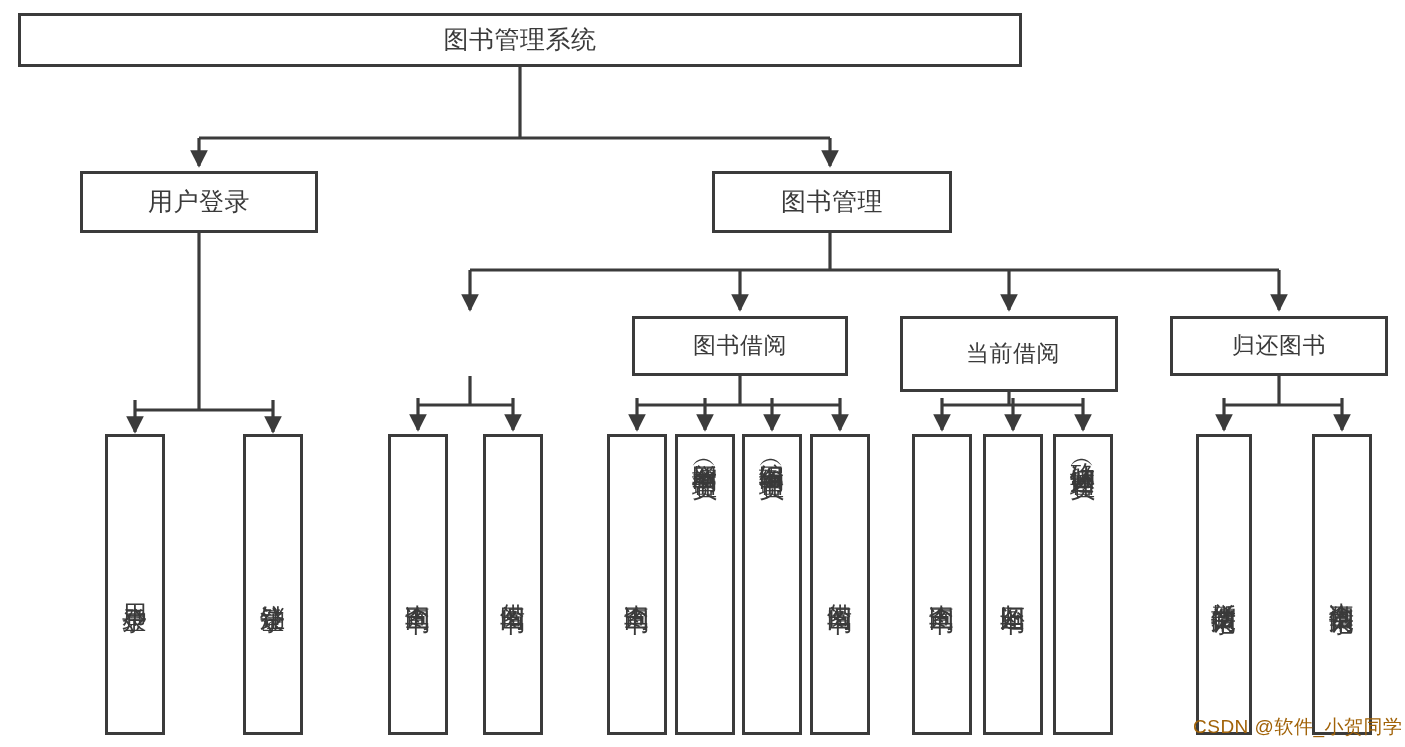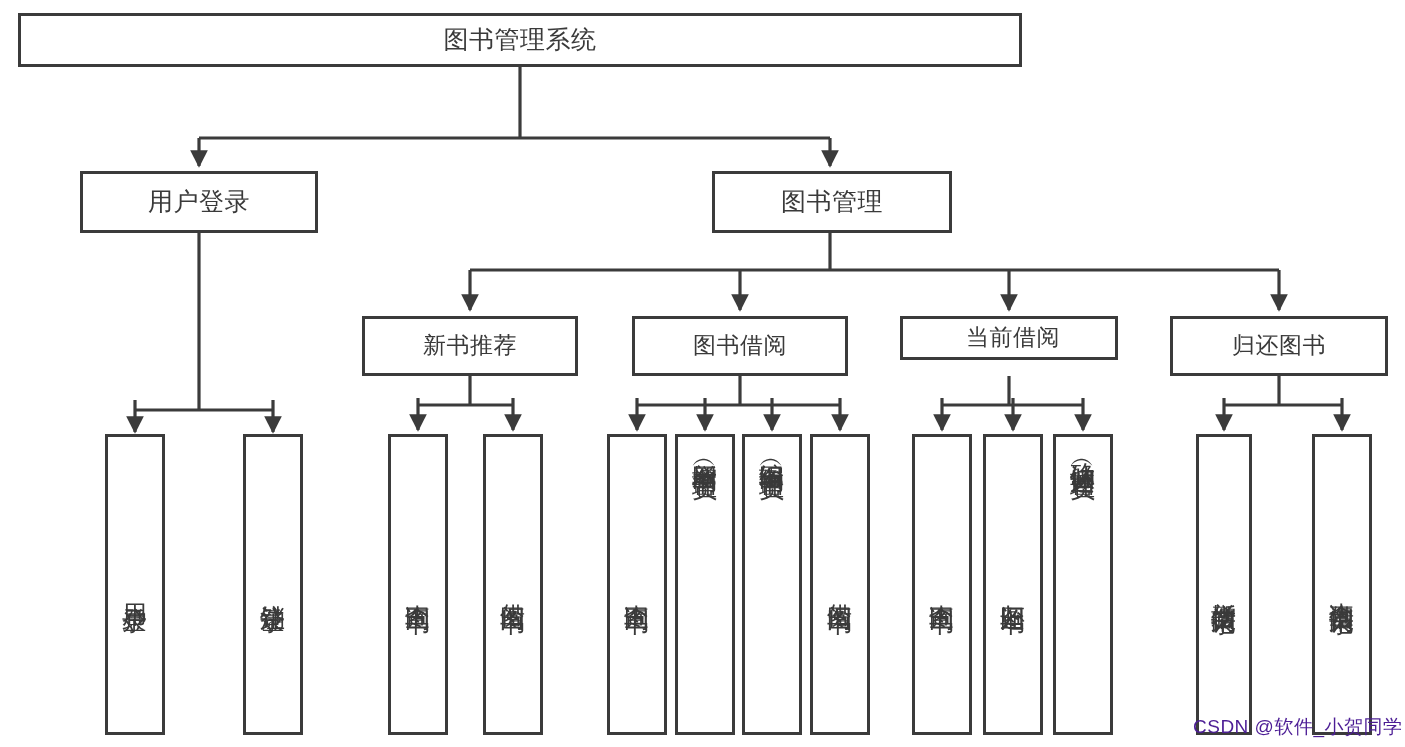--- a/index.html
+++ b/index.html
@@ -55,21 +55,21 @@
     letter-spacing: 2px;
     white-space: nowrap;
     color: #3a3a3a;
   }
   .node.v.centered {
     align-items: center;
   }
   .watermark {
     position: absolute;
     font-size: 19px;
-    color: #4c1d95;
+    color: #a16207;
     white-space: nowrap;
     letter-spacing: 0.5px;
   }
 </style>
 </head>
 <body>
 
 <div id="canvas">
 
   <svg class="wires" viewBox="0 0 1405 747" xmlns="http://www.w3.org/2000/svg">
@@ -121,25 +121,24 @@
       <path d="M 1342 398 L 1342 430" marker-end="url(#arrow)"></path>
     </g>
   </svg>
 
   <div class="node h" style="left:18px; top:13px; width:1004px; height:54px;">图书管理系统</div>
 
   <div class="node h" style="left:80px; top:171px; width:238px; height:62px;">用户登录</div>
 
   <div class="node h" style="left:712px; top:171px; width:240px; height:62px;">图书管理</div>
 
-  <div class="node h small" style="left:362px; top:316px; width:216px; height:60px;">新书推荐</div>
 
   <div class="node h small" style="left:632px; top:316px; width:216px; height:60px;text-align:center;">图书借阅</div>
 
-  <div class="node h small" style="left:900px; top:316px; width:218px; height:44px;padding-left:8px;">当前借阅</div>
+  <div class="node h small" style="left:900px; top:316px; width:218px; height:76px;padding-left:8px;">当前借阅</div>
 
   <div class="node h small" style="left:1170px; top:316px; width:218px; height:60px;">归还图书</div>
 
   <div class="node v centered" style="left:105px; top:434px; width:60px; height:301px;">
     <span class="vlabel">用户登录</span>
   </div>
 
   <div class="node v centered" style="left:243px; top:434px; width:60px; height:301px;">
     <span class="vlabel">注销登录</span>
   </div>

